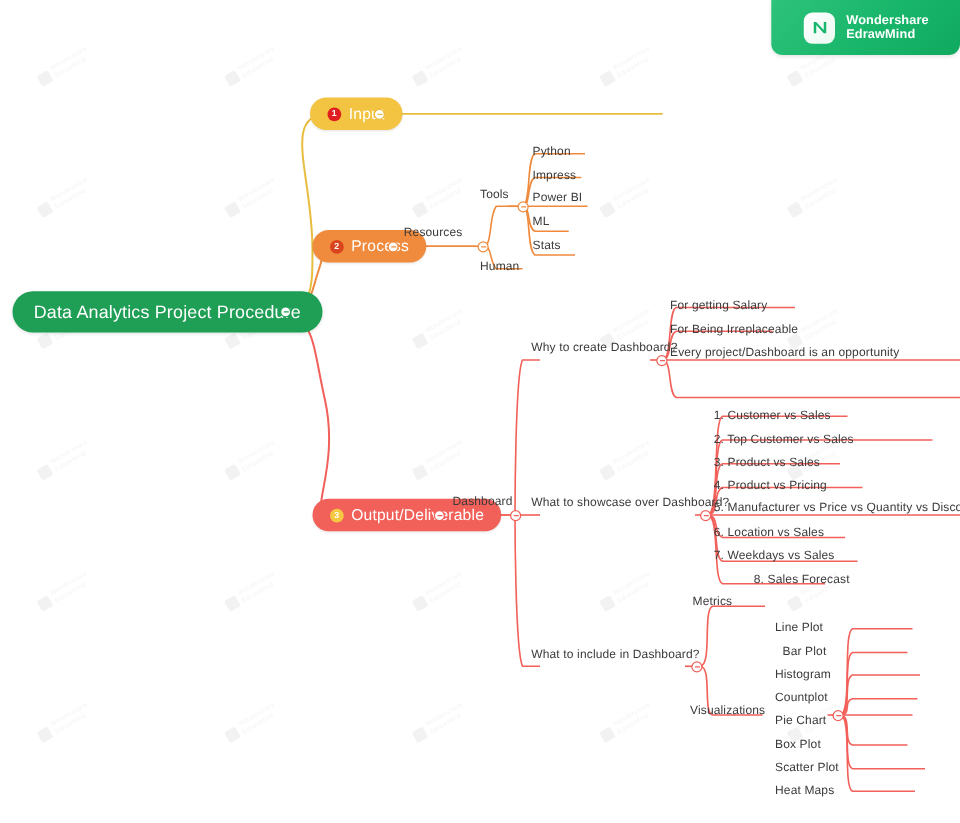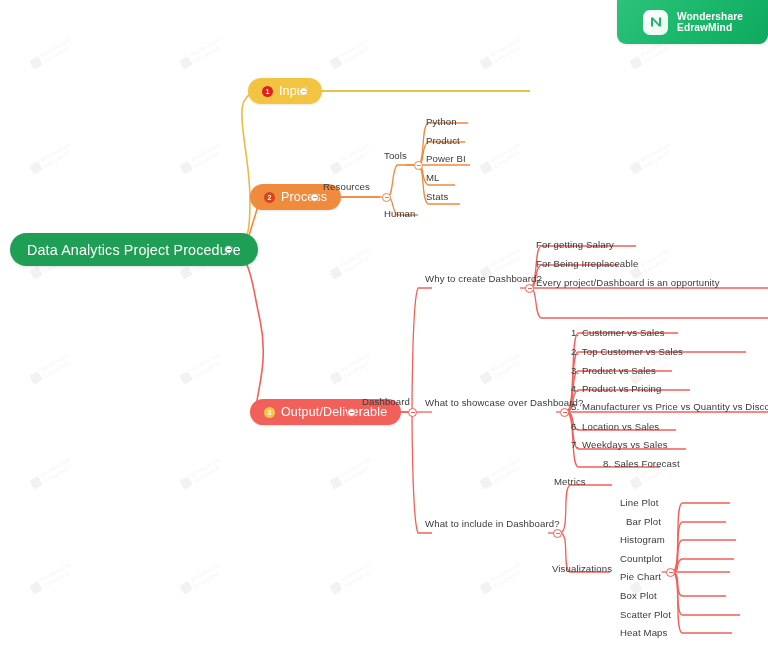--- a/index.html
+++ b/index.html
@@ -407,21 +407,21 @@
     </div>
 
   <div class="lbl" style="left:384px; top:150px;">Tools</div>
   <div class="tog orange" style="left:414px; top:161px;">
       <i></i>
     </div>
 
   <div class="lbl" style="left:384px; top:208px;">Human</div>
 
   <div class="lbl" style="left:426px; top:116px;">Python</div>
-  <div class="lbl" style="left:426px; top:135px;">Product</div>
+  <div class="lbl" style="left:426px; top:135px;">Impress</div>
   <div class="lbl" style="left:426px; top:153px;">Power BI</div>
   <div class="lbl" style="left:426px; top:172px;">ML</div>
   <div class="lbl" style="left:426px; top:191px;">Stats</div>
 
   <div class="node pill" id="node-output">
     <span class="badge b3">3</span>
     <span>Output/Deliverable</span>
   </div>
   <div class="tog red" style="left:347px; top:408px;">
       <i></i>

